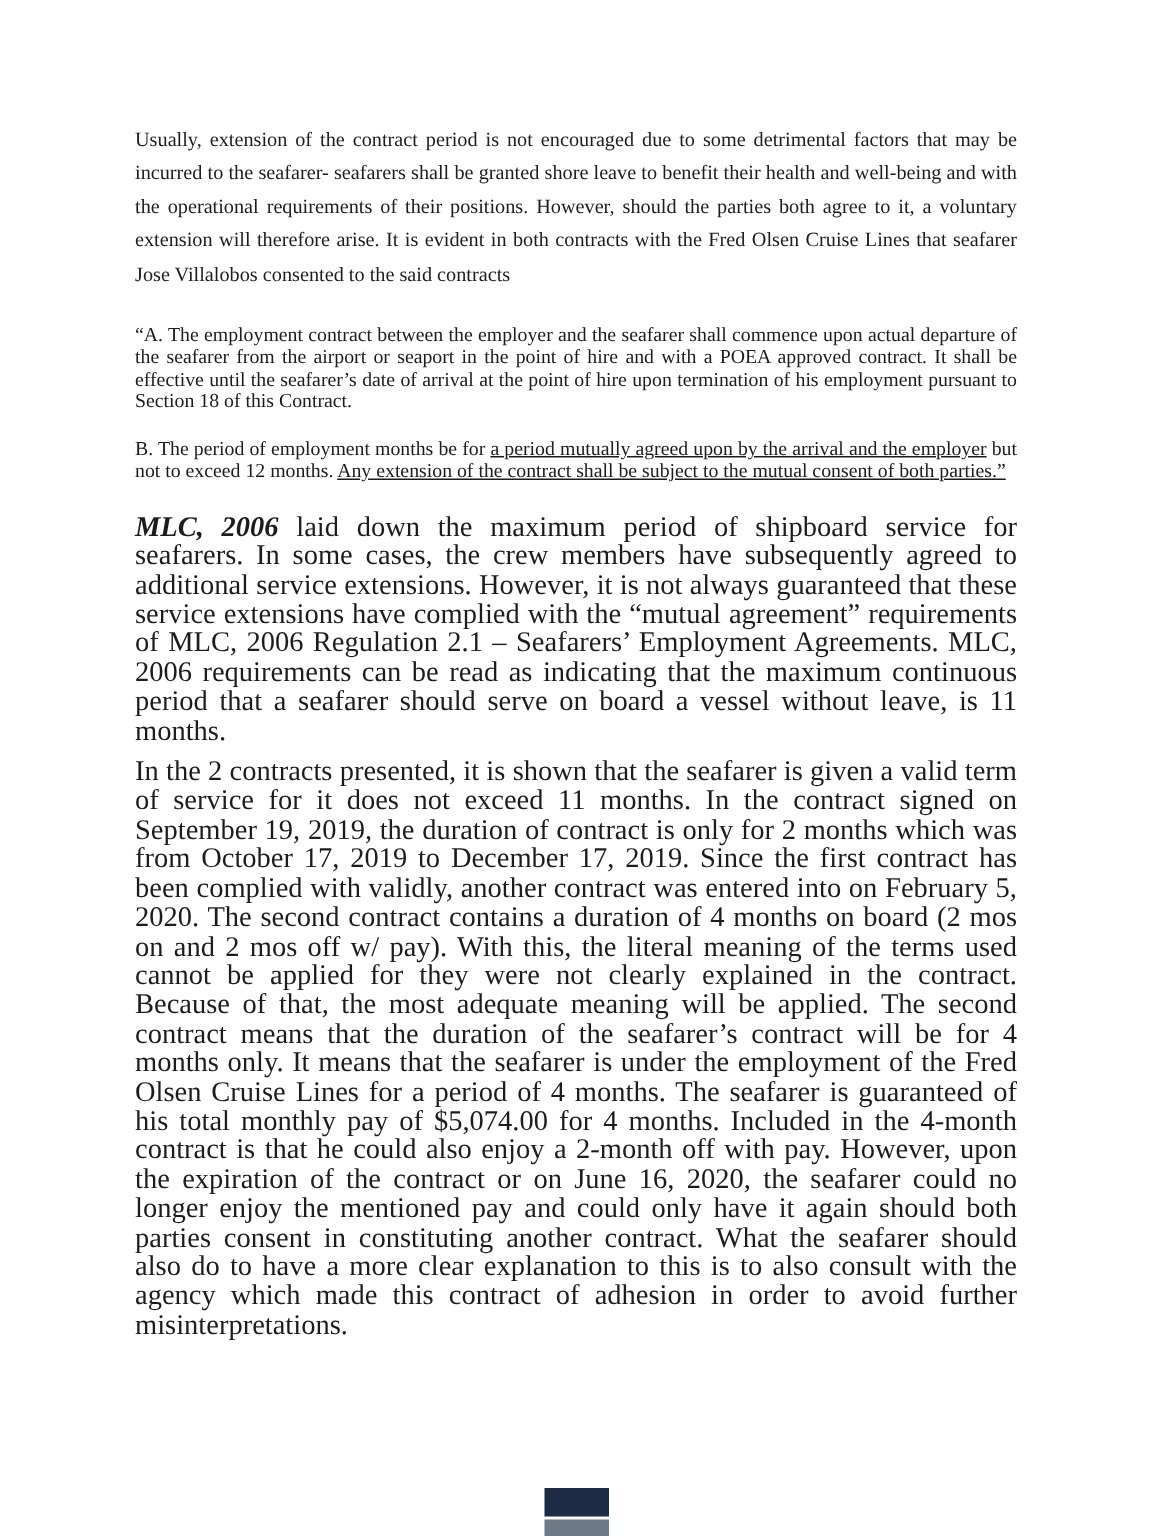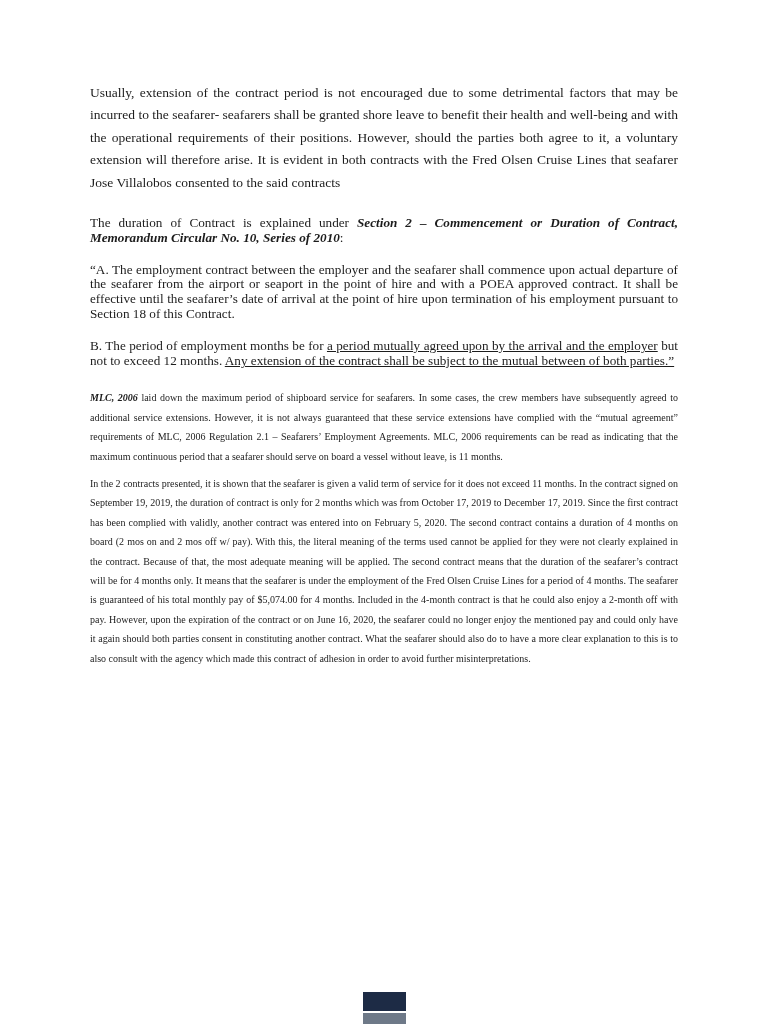--- a/index.html
+++ b/index.html
@@ -30,21 +30,21 @@
     font-size: 13.5px;
     line-height: 22.4px;
     margin-bottom: 23px;
   }
   .para-tight {
     font-size: 13.2px;
     line-height: 14.8px;
     margin-bottom: 17px;
   }
   .para-med {
-    font-size: 10px;
+    font-size: 19px;
     line-height: 19.4px;
     margin-bottom: 8px;
   }
   .emph {
     font-weight: bold;
     font-style: italic;
   }
   .uline {
     text-decoration: underline;
   }
@@ -67,25 +67,24 @@
   }
 </style>
 </head>
 <body>
 
 <div class="page">
   <div class="content">
 
     <p class="para-loose gap-before-duration">Usually, extension of the contract period is not encouraged due to some detrimental factors that may be incurred to the seafarer- seafarers shall be granted shore leave to benefit their health and well-being and with the operational requirements of their positions. However, should the parties both agree to it, a voluntary extension will therefore arise. It is evident in both contracts with the Fred Olsen Cruise Lines that seafarer Jose Villalobos consented to the said contracts</p>
 
-    <p class="para-tight"><span>The duration of Contract is explained under </span><span class="emph">Section 2 – Commencement or Duration of Contract, Memorandum Circular No. 10, Series of 2010</span><span>:</span></p>
 
     <p class="para-tight">“A. The employment contract between the employer and the seafarer shall commence upon actual departure of the seafarer from the airport or seaport in the point of hire and with a POEA approved contract.  It shall be effective until the seafarer’s date of arrival at the point of hire upon termination of his employment pursuant to Section 18 of this Contract.</p>
 
-    <p class="para-tight" style="margin-bottom:20px;"><span>B. The period of employment months be for </span><span class="uline">a period mutually agreed upon by the arrival and the employer</span><span> but not to exceed 12 months.  </span><span class="uline">Any extension of the contract shall be subject to the mutual between of both parties.”</span></p>
+    <p class="para-tight" style="margin-bottom:20px;"><span>B. The period of employment months be for </span><span class="uline">a period mutually agreed upon by the arrival and the employer</span><span> but not to exceed 12 months.  </span><span class="uline">Any extension of the contract shall be subject to the mutual consent of both parties.”</span></p>
 
     <p class="para-med"><span class="emph">MLC, 2006</span><span> laid down the maximum period of shipboard service for seafarers. In some cases, the crew members have subsequently agreed to additional service extensions. However, it is not always guaranteed that these service extensions have complied with the “mutual agreement” requirements of MLC, 2006 Regulation 2.1 – Seafarers’ Employment Agreements. MLC, 2006 requirements can be read as indicating that the maximum continuous period that a seafarer should serve on board a vessel without leave, is 11 months.</span></p>
 
     <p class="para-med">In the 2 contracts presented, it is shown that the seafarer is given a valid term of service for it does not exceed 11 months. In the contract signed on September 19, 2019, the duration of contract is only for 2 months which was from October 17, 2019 to December 17, 2019. Since the first contract has been complied with validly, another contract was entered into on February 5, 2020. The second contract contains a duration of 4 months on board (2 mos on and 2 mos off w/ pay). With this, the literal meaning of the terms used cannot be applied for they were not clearly explained in the contract. Because of that, the most adequate meaning will be applied. The second contract means that the duration of the seafarer’s contract will be for 4 months only. It means that the seafarer is under the employment of the Fred Olsen Cruise Lines for a period of 4 months. The seafarer is guaranteed of his total monthly pay of $5,074.00 for 4 months. Included in the 4-month contract is that he could also enjoy a 2-month off with pay. However, upon the expiration of the contract or on June 16, 2020, the seafarer could no longer enjoy the mentioned pay and could only have it again should both parties consent in constituting another contract. What the seafarer should also do to have a more clear explanation to this is to also consult with the agency which made this contract of adhesion in order to avoid further misinterpretations.</p>
 
   </div>
 
   <div class="footer-bar-top"></div>
   <div class="footer-bar-bottom"></div>
 </div>

